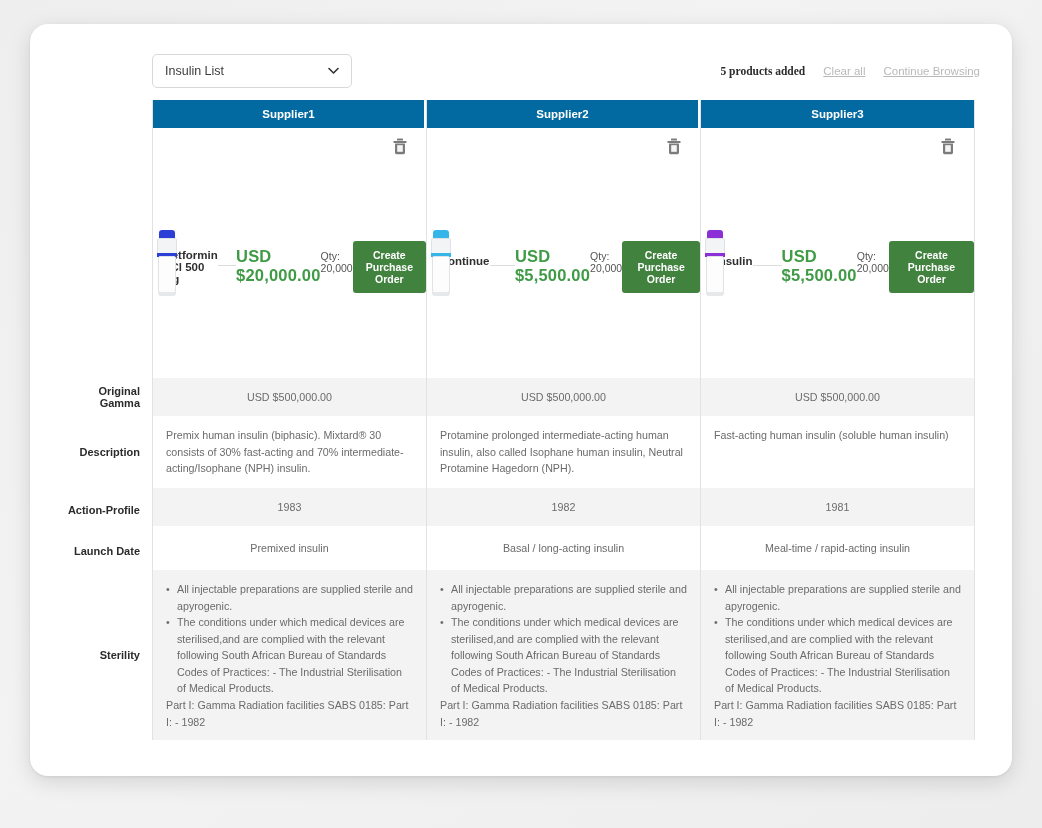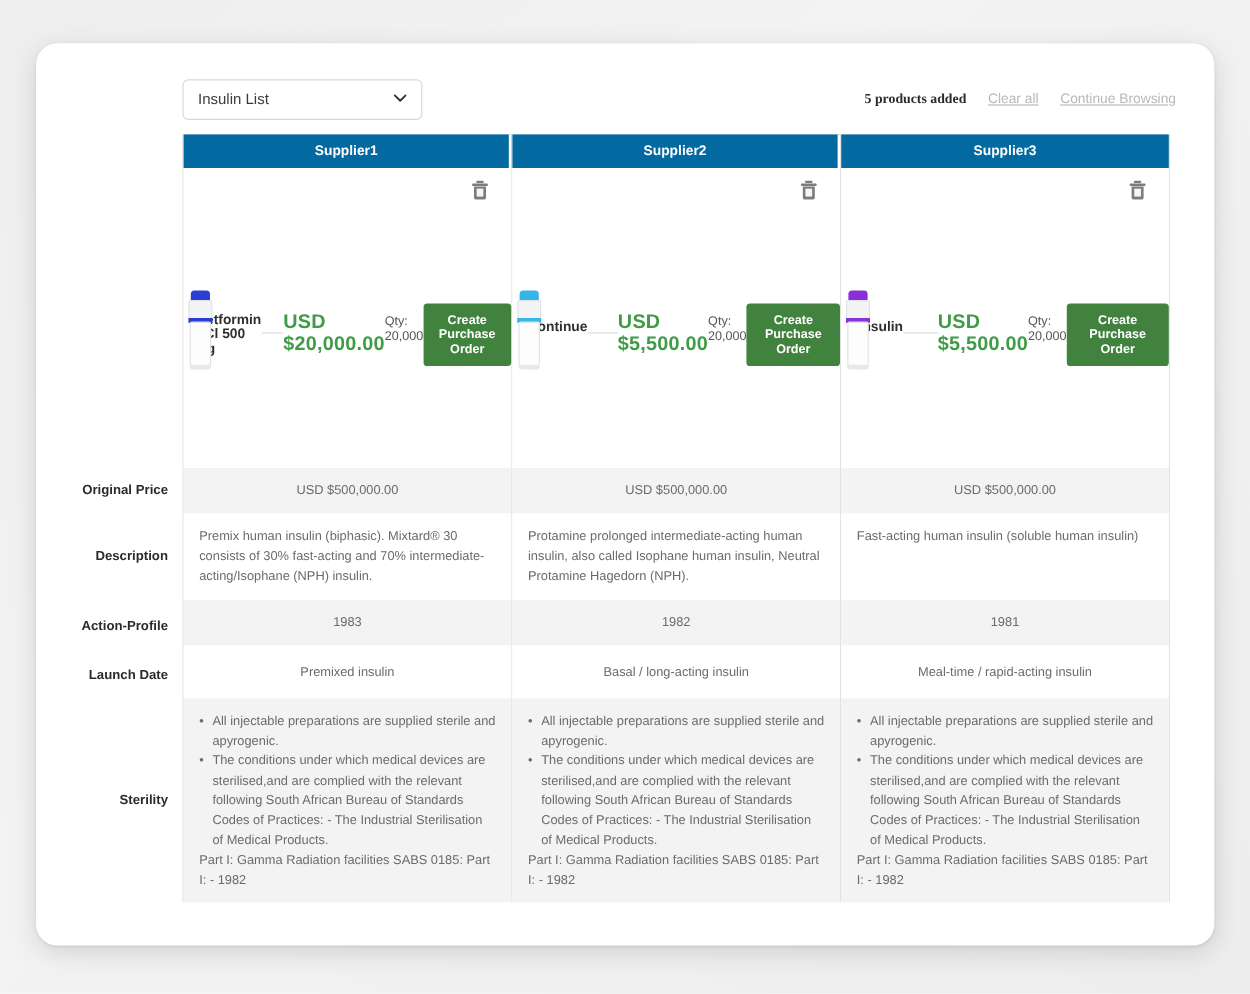--- a/index.html
+++ b/index.html
@@ -11,21 +11,21 @@
     font-family: "Liberation Sans", sans-serif;
     overflow: hidden;
   }
 
   .page-bg {
     width: 1042px;
     height: 828px;
     background: linear-gradient(135deg, #eeeeee 0%, #f3f3f3 40%, #ededed 100%);
     display: flex;
     align-items: flex-start;
-    padding: 36px 30px;
+    padding: 24px 30px;
   }
 
   .app-card {
     width: 982px;
     height: 752px;
     background: #ffffff;
     border-radius: 18px;
     box-shadow: 0 6px 22px rgba(0,0,0,0.13), 0 1px 3px rgba(0,0,0,0.08);
     padding: 24px 26px 0 26px;
     position: relative;
@@ -244,21 +244,21 @@
         <span class="link-muted">Clear all</span>
         <span class="link-muted">Continue Browsing</span>
       </div>
     </div>
 
     <div class="cmp-table">
 
       <div class="label-col">
         <div class="lbl-head"></div>
         <div class="lbl-prod"></div>
-        <div class="row-lbl h-price">Original Price</div>
+        <div class="row-lbl h-price">Original Gamma</div>
         <div class="row-lbl h-desc">Description</div>
         <div class="row-lbl h-action">Action-Profile</div>
         <div class="row-lbl h-launch">Launch Date</div>
         <div class="row-lbl h-ster">Sterility</div>
       </div>
 
       <div class="cols-wrap">
 
         <div class="prod-col">
           <div class="col-head">Supplier1</div>

